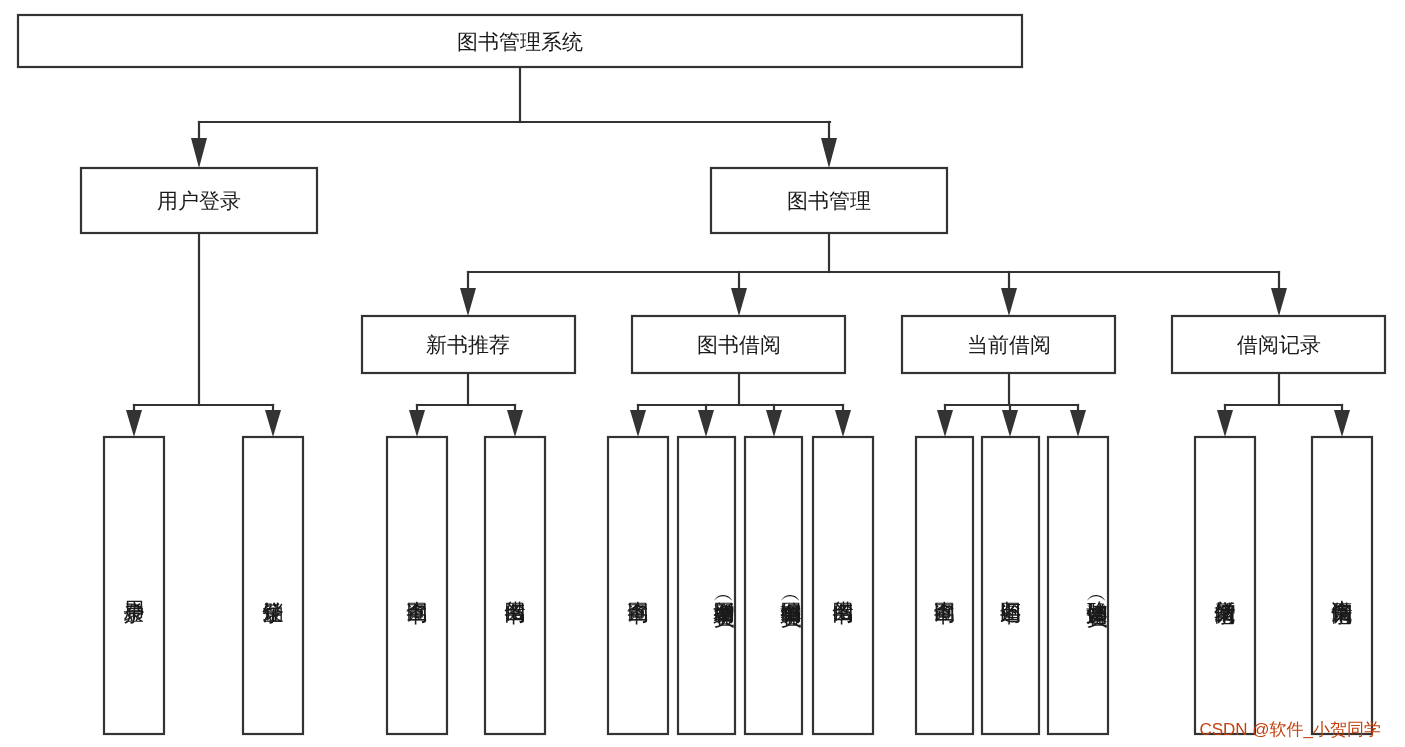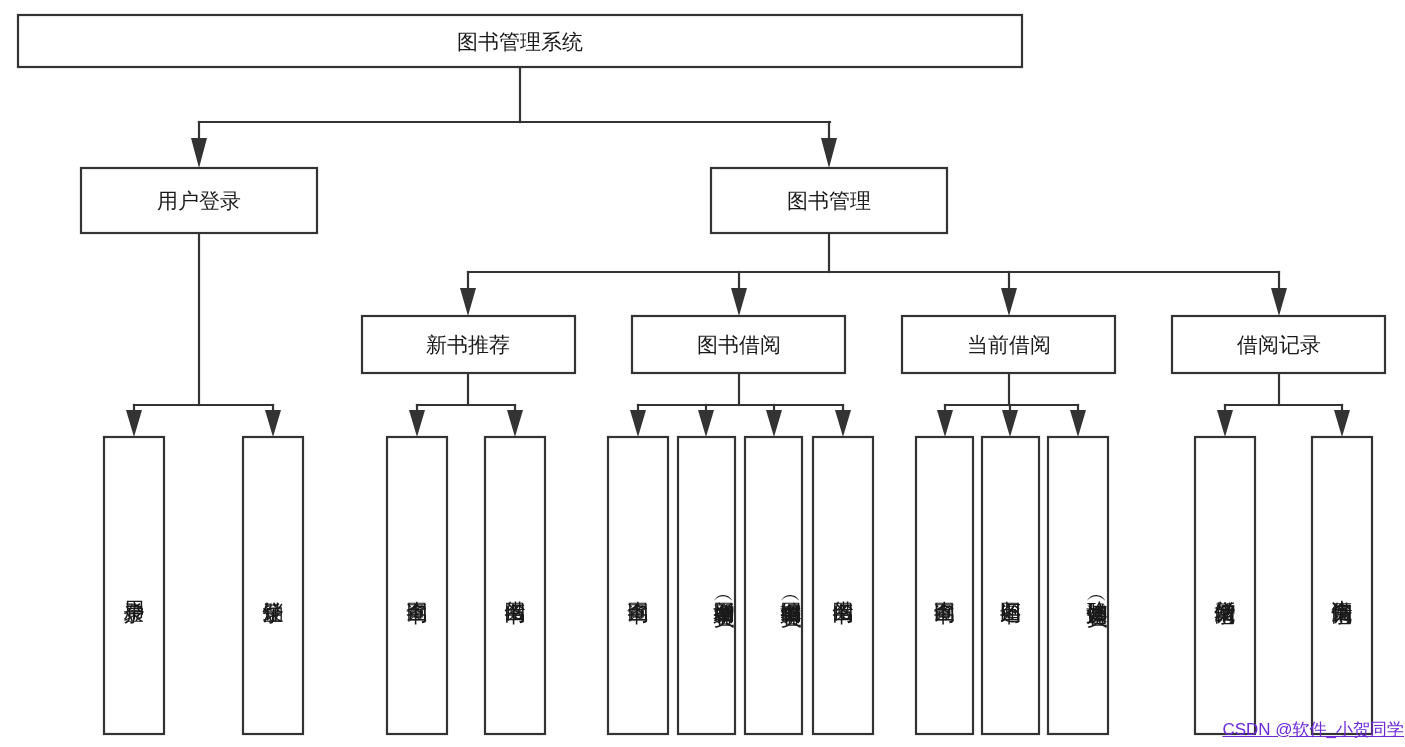--- a/index.html
+++ b/index.html
@@ -59,27 +59,26 @@
     align-items: flex-start;
     justify-content: center;
     white-space: nowrap;
     pointer-events: none;
   }
   .node-label-v.centered {
     align-items: center;
   }
   #watermark {
     position: absolute;
-    right: 1px;
+    right: 24px;
     bottom: 6px;
     font-family: "Liberation Sans", "DejaVu Sans", sans-serif;
     font-size: 17px;
-    color: #6d28d9;
+    color: #c2410c;
     white-space: nowrap;
-    text-decoration: underline;
   }
 </style>
 </head>
 <body>
 
 <div id="stage">
 
   <svg id="diagram-svg" viewBox="0 0 1405 747">
 
     <g>

